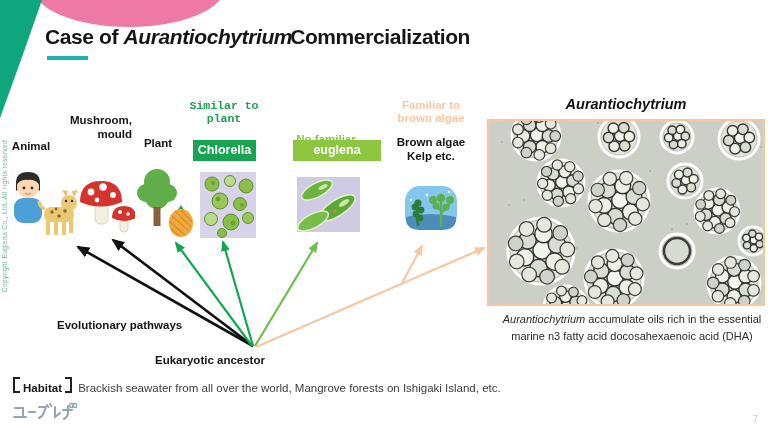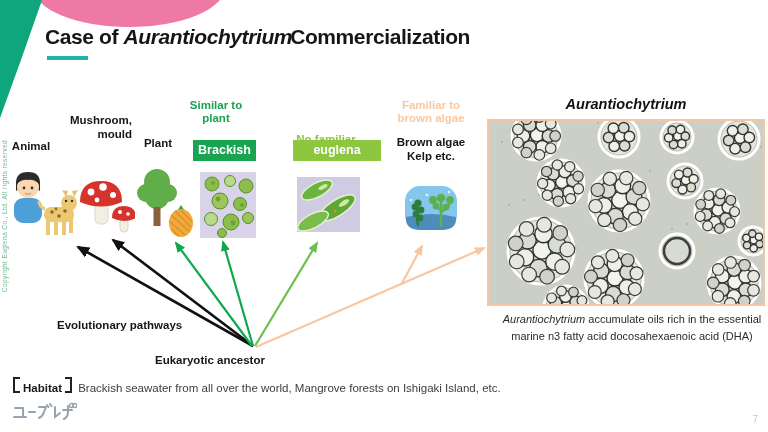--- a/index.html
+++ b/index.html
@@ -21,21 +21,21 @@
   .lens-open{border-top:2.5px solid #222;border-bottom:2.5px solid #222;border-left:2.5px solid #222;}
   .lens-close{border-top:2.5px solid #222;border-bottom:2.5px solid #222;border-right:2.5px solid #222;}
 
   .info-line{font-size:11.5px;color:#3d3d3d;}
   .info-line b{color:#1a1a1a;}
   .classification{left:10px;top:66px;}
   .habitat{left:10px;top:377px;}
 
   
   .col-header{font-weight:bold;font-size:11.5px;line-height:1.15;text-align:center;}
-  .hdr-similar{left:178px;top:99px;width:76px;color:#18a450;}
+  .hdr-similar{left:186px;top:99px;width:76px;color:#18a450;font-family:Liberation Mono, monospace;}
   .hdr-nofam{left:286px;top:99px;width:80px;color:#8dc63f;margin-top:34px;}
   .hdr-brown{left:388px;top:99px;width:86px;color:#f8c8a2;}
 
   
   .org-label{font-weight:bold;font-size:11.5px;line-height:1.2;text-align:center;color:#161616;}
   .lbl-animal{left:6px;top:140px;width:50px;}
   .lbl-mushroom{left:58px;top:114px;width:74px;text-align:right;}
   .lbl-plant{left:136px;top:137px;width:44px;}
   .lbl-brown{left:388px;top:135px;width:86px;font-size:11.5px;line-height:1.25;}
 
@@ -82,21 +82,21 @@
 
   <div class="abs col-header hdr-similar">Similar to plant</div>
   <div class="abs col-header hdr-nofam">No familiar organisms.</div>
   <div class="abs col-header hdr-brown">Familiar to brown algae</div>
 
   <div class="abs org-label lbl-animal">Animal</div>
   <div class="abs org-label lbl-mushroom">Mushroom, mould</div>
   <div class="abs org-label lbl-plant">Plant</div>
   <div class="abs org-label lbl-brown">Brown algae Kelp etc.</div>
 
-  <div class="abs pill pill-chlorella">Brackish</div>
+  <div class="abs pill pill-chlorella">Chlorella</div>
   <div class="abs pill pill-euglena">euglena</div>
 
   <svg class="abs" style="left:8px;top:167px;" width="72" height="78">
     <path d="M8,18 Q7,5 20,5 Q33,5 32,18 L32,24 Q20,15 8,24 Z" fill="#2b2b2b"></path>
     <circle cx="20" cy="20" r="11" fill="#fcd7b2"></circle>
     <path d="M9,17 Q11,8 20,8 Q29,8 31,17 Q26,12 20,13 Q14,12 9,17 Z" fill="#2b2b2b"></path>
     <circle cx="16" cy="21" r="1.4" fill="#333"></circle>
       <circle cx="24" cy="21" r="1.4" fill="#333"></circle>
     <path d="M17,26 q3,2.5 6,0" stroke="#c96" stroke-width="1.2" fill="none"></path>
     <rect x="6" y="31" width="28" height="25" rx="9" fill="#4d9fd8"></rect>

